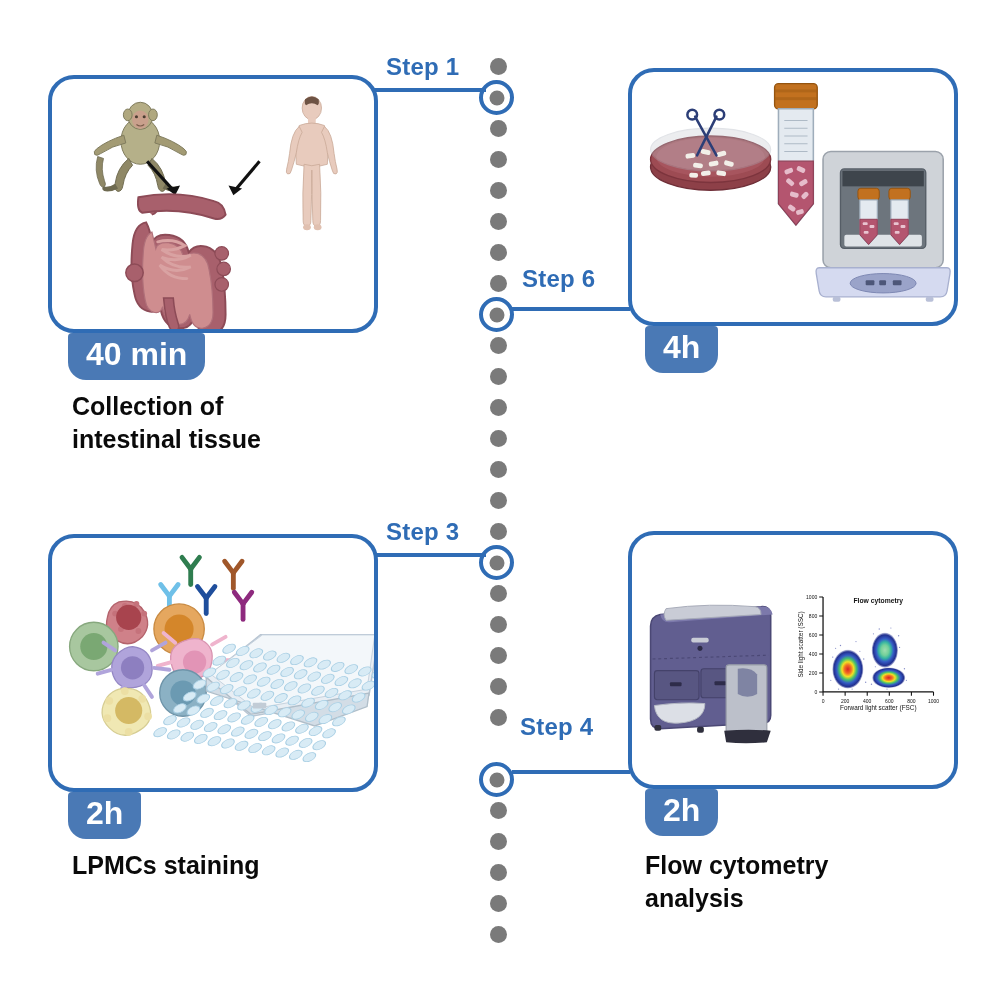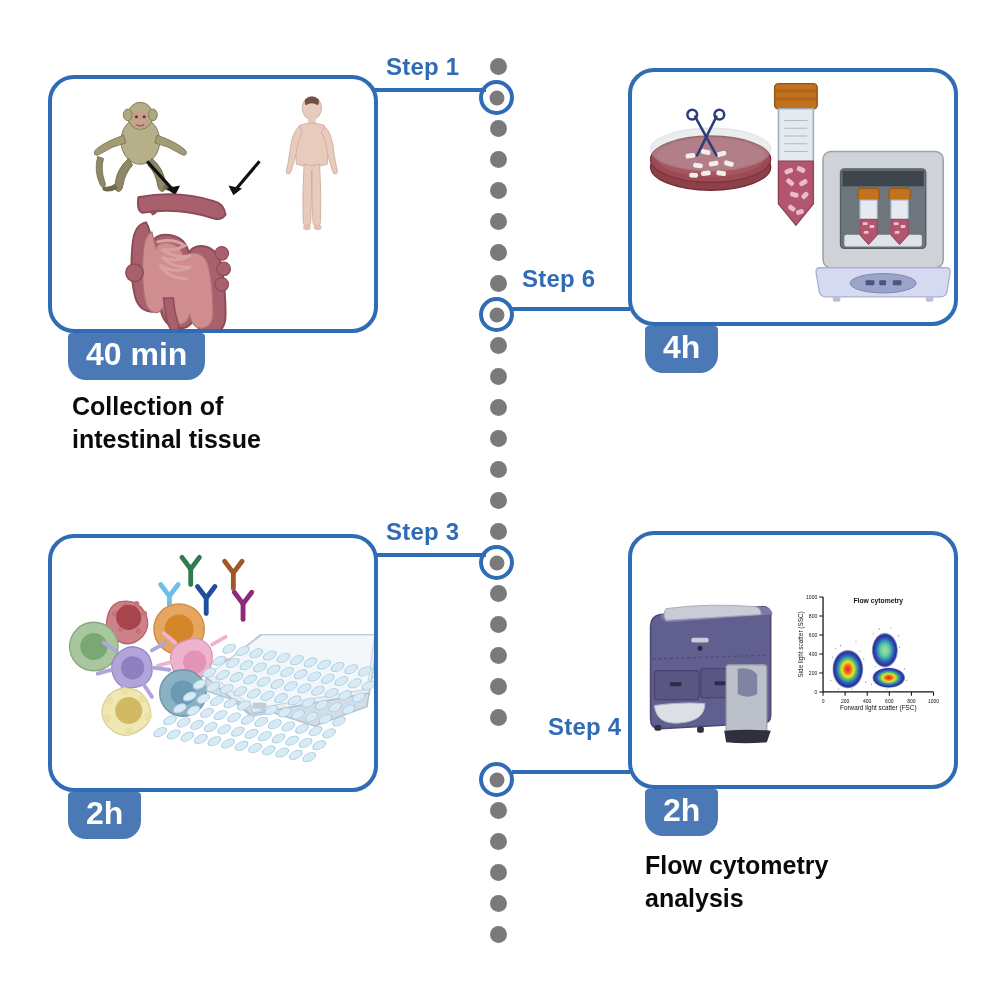--- a/index.html
+++ b/index.html
@@ -93,21 +93,21 @@
   <div class="elbow" style="left:374px;top:553px;width:112px;height:6px;">
     <div class="h" style="left:0;top:0;width:112px;"></div>
   </div>
   <div class="elbow" style="left:512px;top:770px;width:118px;height:6px;">
     <div class="h" style="left:0;top:0;width:118px;"></div>
   </div>
 
   <div class="step-label" style="left:386px;top:53px;">Step 1</div>
   <div class="step-label" style="left:522px;top:265px;">Step 6</div>
   <div class="step-label" style="left:386px;top:518px;">Step 3</div>
-  <div class="step-label" style="left:548px;top:713px;">Step 4</div>
+  <div class="step-label" style="left:520px;top:713px;">Step 4</div>
 
   <div class="panel" style="left:48px;top:75px;width:330px;height:258px;">
     <svg class="art" viewBox="0 0 330 258">
 
       <g transform="translate(38,22) scale(1.0)">
         <ellipse cx="52" cy="42" rx="20" ry="24" fill="#b5b089" stroke="#7e7a5c" stroke-width="1"></ellipse>
         <ellipse cx="52" cy="16" rx="13" ry="14" fill="#b5ad85" stroke="#7e7a5c" stroke-width="1"></ellipse>
         <ellipse cx="52" cy="20" rx="8.5" ry="9.5" fill="#c9a08c"></ellipse>
         <circle cx="48" cy="17" r="1.6" fill="#4a3c30"></circle>
           <circle cx="56" cy="17" r="1.6" fill="#4a3c30"></circle>
@@ -469,20 +469,21 @@
                 <circle cx="146" cy="6" r="5.3"></circle>
                 <circle cx="160" cy="6" r="5.3"></circle>
             </g>
           </g>
         </g>
         <rect x="56" y="84" width="14" height="6" rx="1" fill="#c2ccd6"></rect>
       </g>
     </svg>
   </div>
   <div class="badge" style="left:68px;top:792px;">2h</div>
+  <div class="caption" style="left:72px;top:849px;width:310px;">LPMCs staining</div>
 
   <div class="panel" style="left:628px;top:531px;width:330px;height:258px;">
     <svg class="art" viewBox="0 0 330 258">
 
       <g transform="translate(12,72)">
         <path d="M6 22 q0 -10 10 -12 l104 -8 q10 -1 10 10 l0 102 q0 8 -8 8 l-106 6 q-10 0 -10 -10 z" fill="#615e90" stroke="#4b4875" stroke-width="1.6"></path>
         <path d="M16 10 l104 -8 q10 -1 12 8 l-106 8 q-8 1 -10 -8 z" fill="#7c79ab"></path>
         <path d="M22 4 q44 -6 92 -2 q6 1 6 8 l-98 6 q-4 -6 0 -12 z" fill="#c9ccd6" stroke="#a6aab8" stroke-width="1"></path>
         <line x1="8" y1="56" x2="128" y2="52" stroke="#4b4875" stroke-width="1.2" stroke-dasharray="3 3"></line>
         <rect x="48" y="34" width="18" height="5" rx="2" fill="#c9ccd6"></rect>

